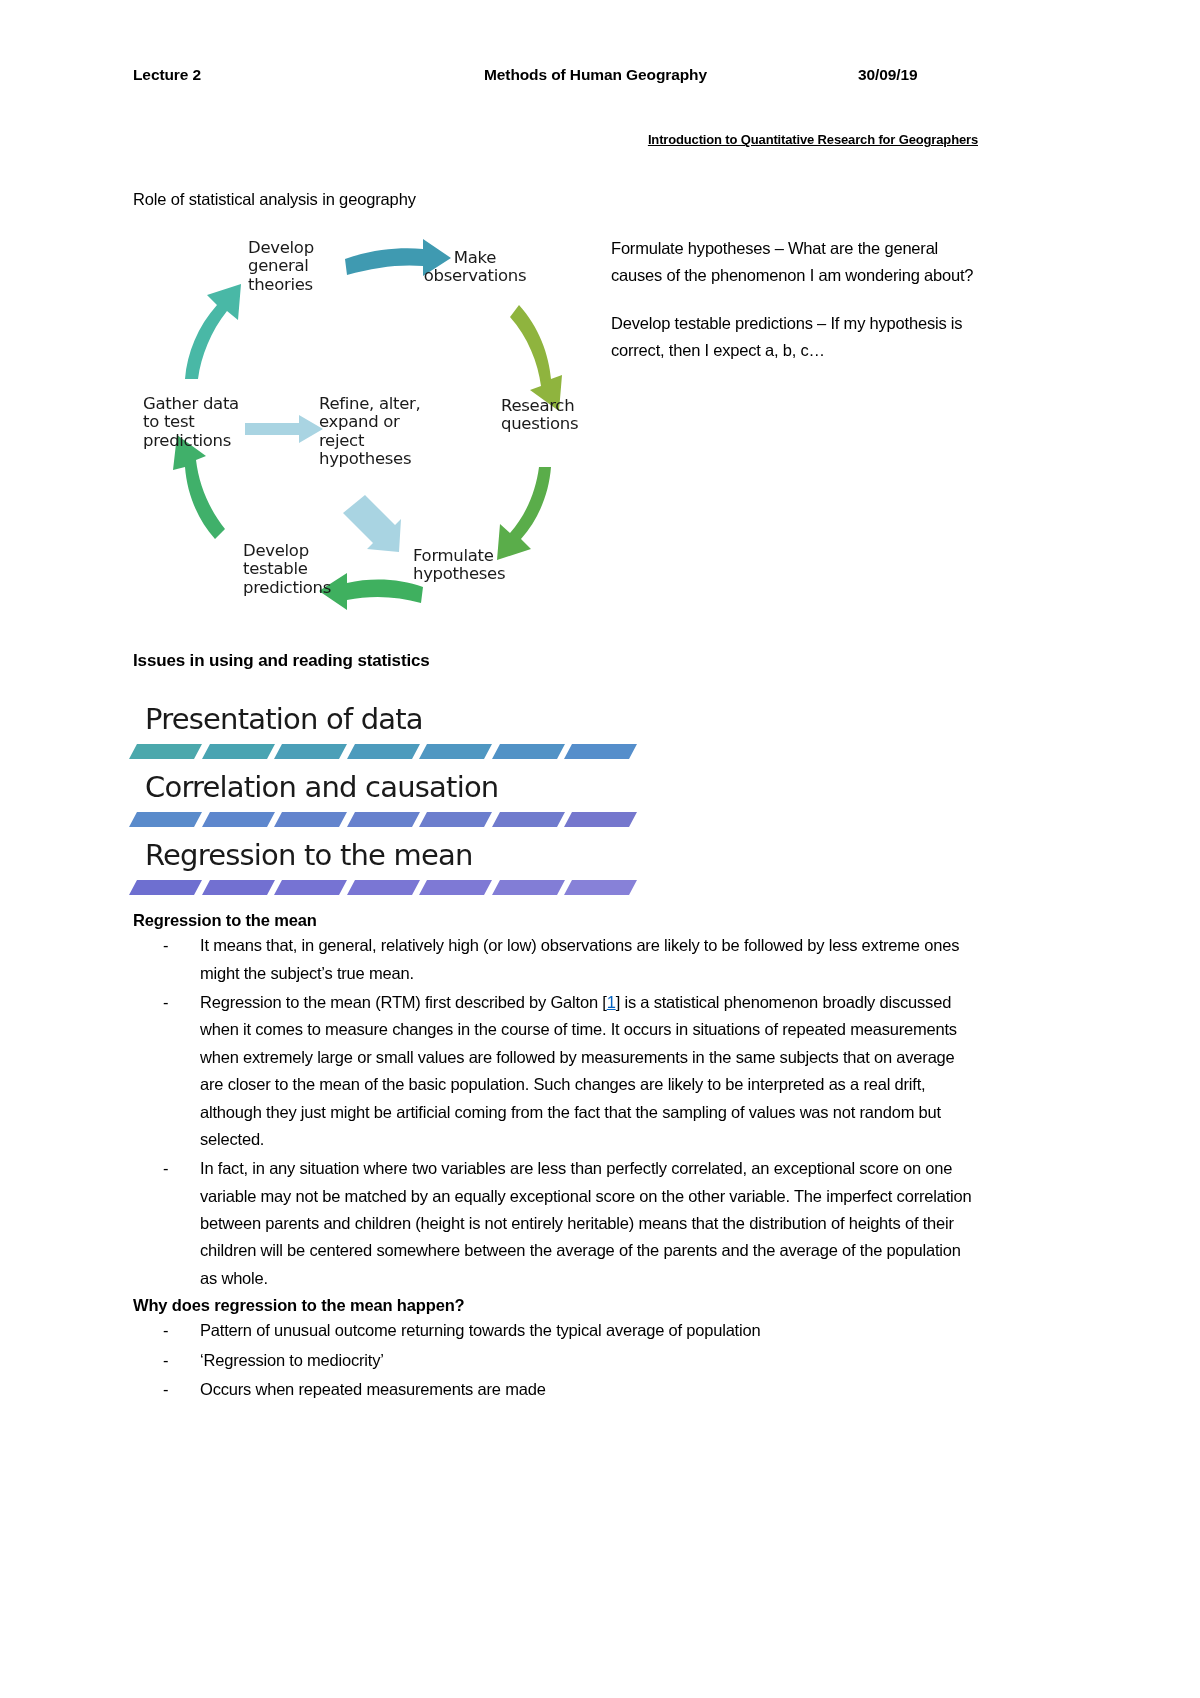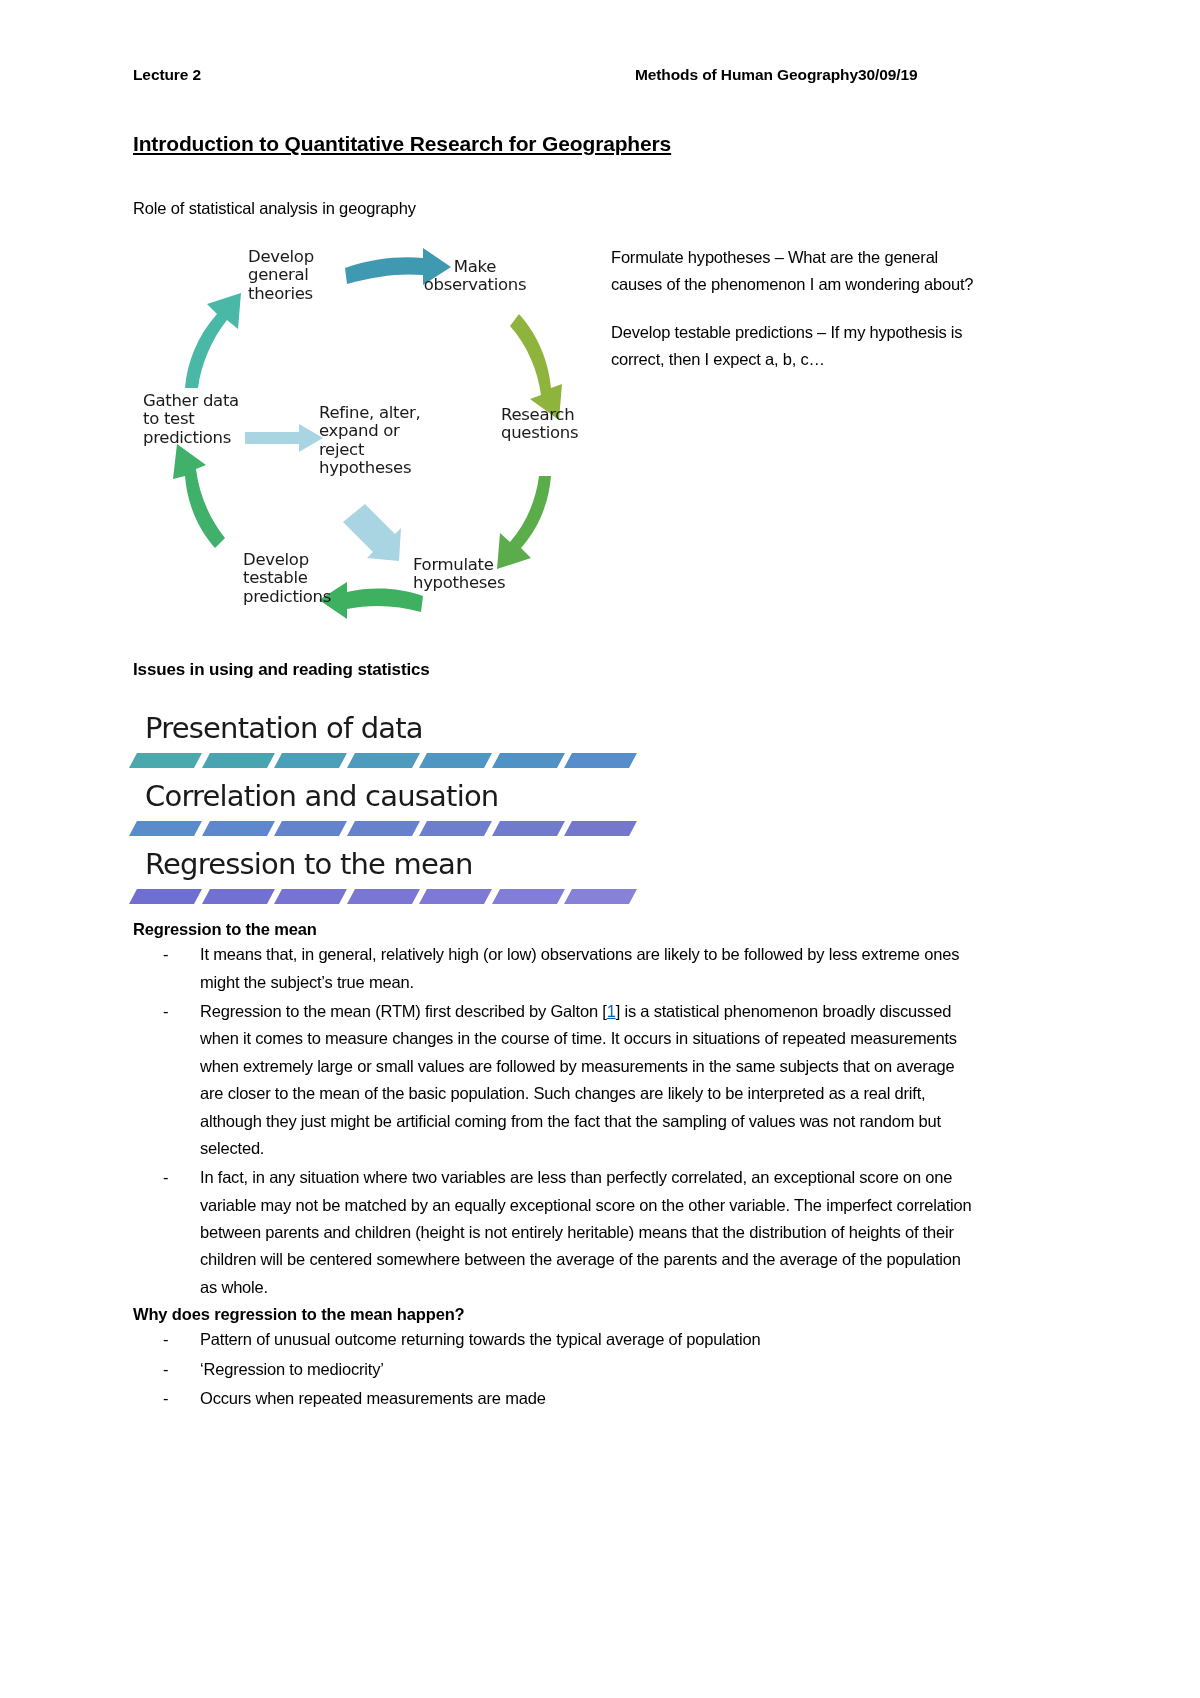--- a/index.html
+++ b/index.html
@@ -29,30 +29,31 @@
   .doc-header {
     display: flex;
     justify-content: space-between;
     align-items: baseline;
     font-size: 15.5px;
     font-weight: bold;
     letter-spacing: -0.1px;
     padding-top: 66px;
   }
   .doc-header .hdr-left { width: 230px; text-align: left; }
-  .doc-header .hdr-center { flex: 1; text-align: right; margin-left: -30px;}
+  .doc-header .hdr-center { flex: 1; text-align: center; margin-left: -30px;}
   .doc-header .hdr-right { width: 120px; text-align: left; }
 
   
   .h-underline {
     margin-top: 48px;
-    font-size: 21px;
+    font-size: 13px;
     font-weight: bold;
     text-decoration: underline;
     letter-spacing: -0.15px;
+    text-align: right;
   }
   .h-bold {
     margin-top: 43px;
     font-size: 16.5px;
     font-weight: normal;
     letter-spacing: -0.15px;
   }
   .h-bold-tight {
     margin-top: 24px;
     font-size: 17px;
@@ -80,21 +81,21 @@
     line-height: 1.12;
     color: #1a1a1a;
     font-family: "DejaVu Sans", sans-serif;
     letter-spacing: -0.3px;
   }
   .lbl-develop-general { left: 115px; top: 12px; width: 92px; }
   .lbl-make-obs        { left: 282px; top: 22px; width: 120px; text-align: center;}
   .lbl-research-q      { left: 368px; top: 170px; width: 100px; }
   .lbl-formulate-hyp   { left: 280px; top: 320px; width: 110px; }
   .lbl-develop-test    { left: 110px; top: 315px; width: 110px; }
-  .lbl-gather-data     { left: 10px;  top: 156px; width: 110px; }
+  .lbl-gather-data     { left: 10px;  top: 168px; width: 110px; }
   .lbl-refine          { left: 178px; top: 168px; width: 115px; margin-left: 8px; }
 
   .side-text {
     position: absolute;
     left: 478px;
     top: 8px;
     width: 380px;
     font-size: 16.5px;
     line-height: 1.62;
     letter-spacing: -0.2px;

